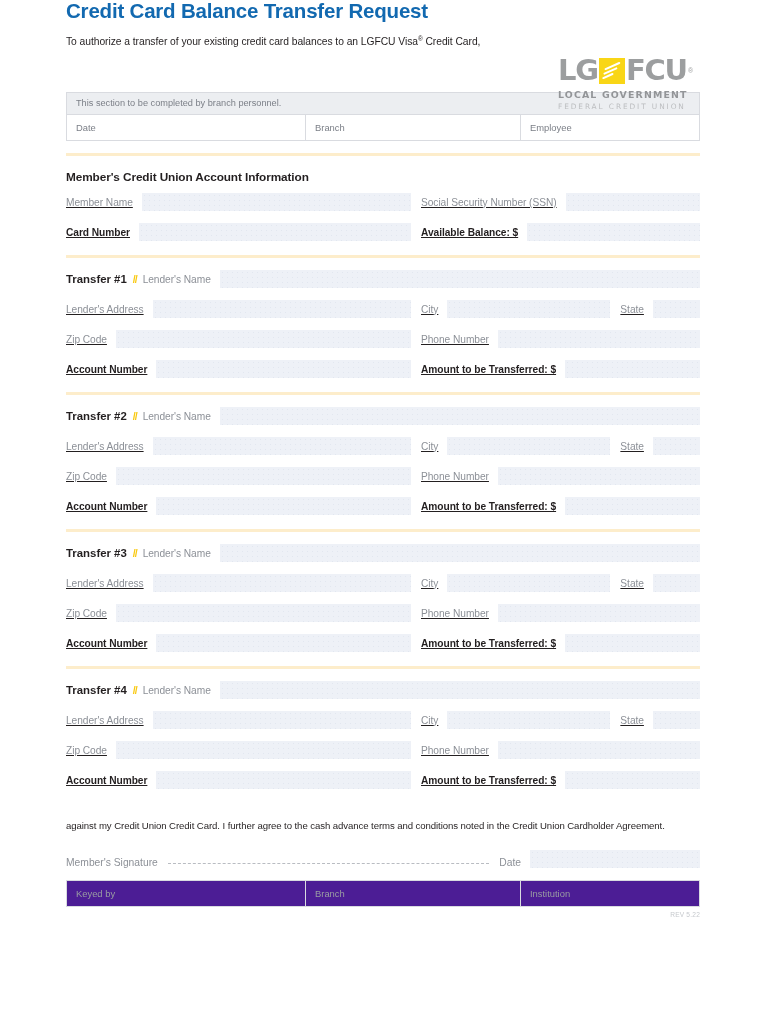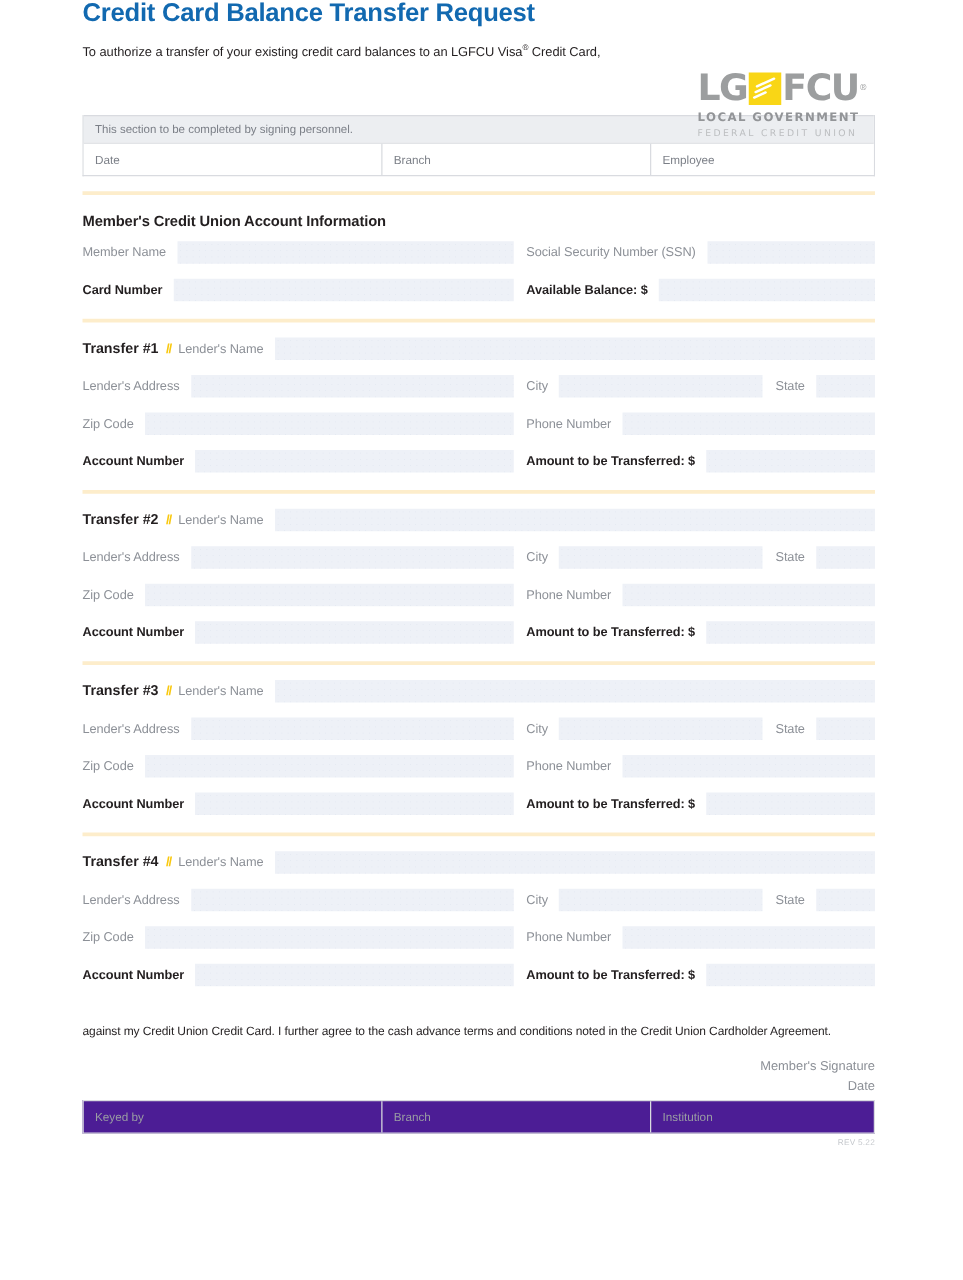--- a/index.html
+++ b/index.html
@@ -166,20 +166,21 @@
     color: #231f20;
     margin: 14px 0 9px 0;
     letter-spacing: -0.1px;
   }
 
   .frow {
     display: flex;
     align-items: center;
     height: 18px;
     margin-bottom: 12px;
+    text-decoration: underline;
   }
   .frow:last-child { margin-bottom: 0; }
 
   .lbl {
     font-size: 10.2px;
     color: #8c9097;
     white-space: nowrap;
     letter-spacing: -0.05px;
     flex: none;
   }
@@ -231,21 +232,20 @@
     line-height: 1.6;
     color: #231f20;
     margin-top: 14px;
     letter-spacing: -0.08px;
   }
   .sig-row {
     display: flex;
     align-items: flex-end;
     margin-top: 14px;
     height: 20px;
-    flex-direction: column;
   }
   .sig-label {
     font-size: 10.3px;
     color: #8c9097;
     white-space: nowrap;
   }
   .sig-line {
     flex: 1;
     height: 1px;
     border-bottom: 1px dashed #b9bcc2;
@@ -309,21 +309,21 @@
             </span>
           <span class="logo-fcu">FCU</span>
           <span class="logo-reg">®</span>
         </div>
         <div class="logo-sub1">LOCAL GOVERNMENT</div>
         <div class="logo-sub2">FEDERAL CREDIT UNION</div>
       </div>
     </div>
 
     <div class="branch-box">
-      <div class="branch-band">This section to be completed by signing personnel.</div>
+      <div class="branch-band">This section to be completed by branch personnel.</div>
       <div class="branch-row">
         <div class="branch-cell bc-date">Date</div>
         <div class="branch-cell bc-branch">Branch</div>
         <div class="branch-cell bc-emp">Employee</div>
       </div>
     </div>
 
     <div class="rule top-gap"></div>
 
     <div>

